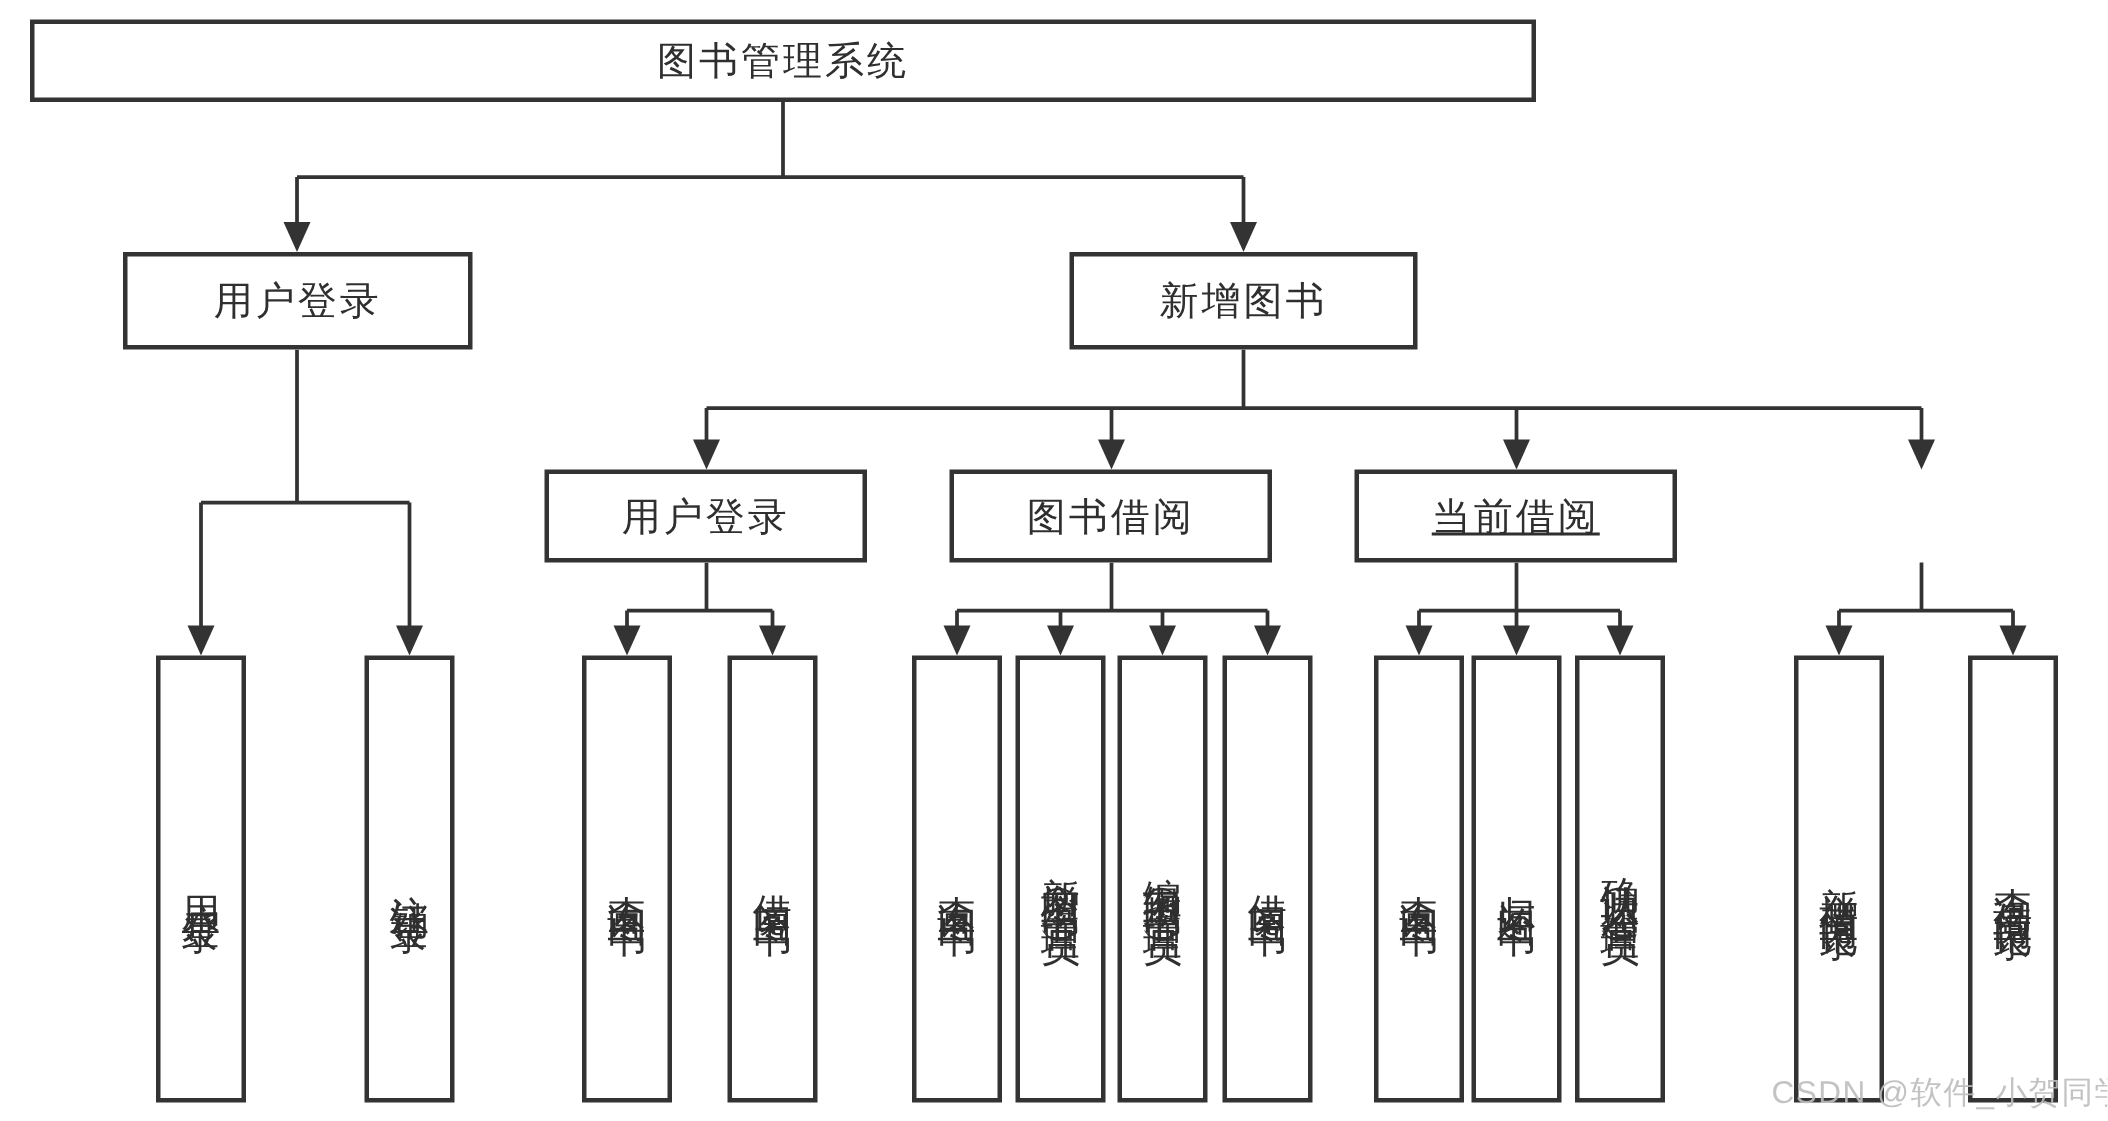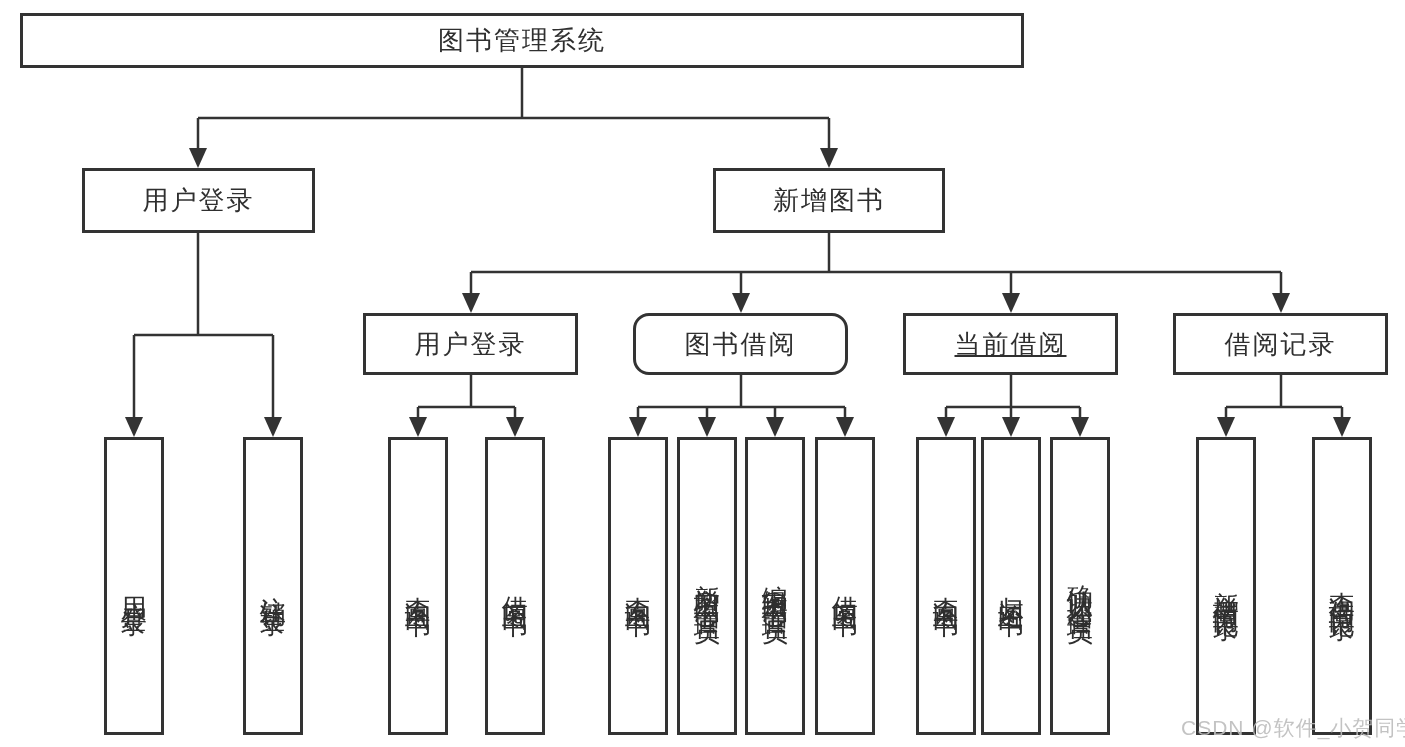--- a/index.html
+++ b/index.html
@@ -100,23 +100,22 @@
     <line x1="1342" y1="407" x2="1342" y2="419"></line>
       <polygon points="1333,417 1351,417 1342,437"></polygon>
   </svg>
 
   <div class="node hnode" style="left:20px;top:13px;width:1004px;height:55px;">图书管理系统</div>
 
   <div class="node hnode" style="left:82px;top:168px;width:233px;height:65px;">用户登录</div>
   <div class="node hnode" style="left:713px;top:168px;width:232px;height:65px;">新增图书</div>
 
   <div class="node hnode" style="left:363px;top:313px;width:215px;height:62px;">用户登录</div>
-  <div class="node hnode" style="left:633px;top:313px;width:215px;height:62px;border-radius:16px;">图书借阅</div>
+  <div class="node hnode" style="left:633px;top:313px;width:215px;height:62px;">图书借阅</div>
   <div class="node hnode" style="left:903px;top:313px;width:215px;height:62px;text-decoration:underline;">当前借阅</div>
-  <div class="node hnode" style="left:1173px;top:313px;width:215px;height:62px;">借阅记录</div>
 
   <div class="node vnode" style="left:104px;top:437px;width:60px;height:298px;">
     <span>用户登录</span>
   </div>
   <div class="node vnode" style="left:243px;top:437px;width:60px;height:298px;">
     <span>注销登录</span>
   </div>
 
   <div class="node vnode" style="left:388px;top:437px;width:60px;height:298px;">
     <span>查询图书</span>

